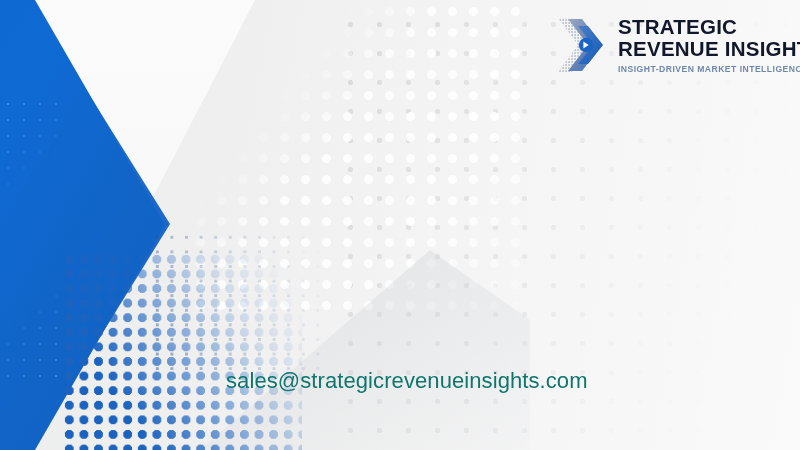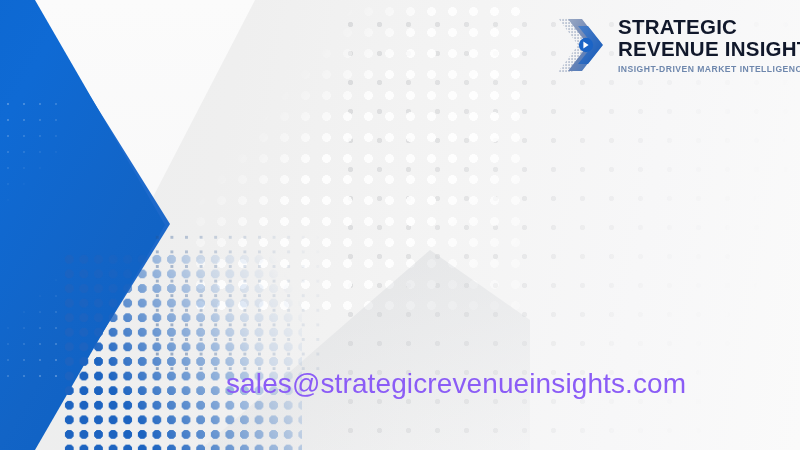--- a/index.html
+++ b/index.html
@@ -110,21 +110,21 @@
   }
 
   
   .title {
     position:absolute; left:239px; top:203px;
     font-size:22px; color:#2b2b2b; letter-spacing:.005em;
     white-space:nowrap;
   }
   .email {
     position:absolute; left:226px; top:368px;
-    font-size:28px; color:#8b5cf6; letter-spacing:.004em;
+    font-size:22px; color:#0f766e; letter-spacing:.004em;
     white-space:nowrap;
   }
 </style>
 </head>
 <body>
 
 <div id="slide">
 
   <div class="bg-base"></div>
   <div class="bg-dots-gray"></div>

